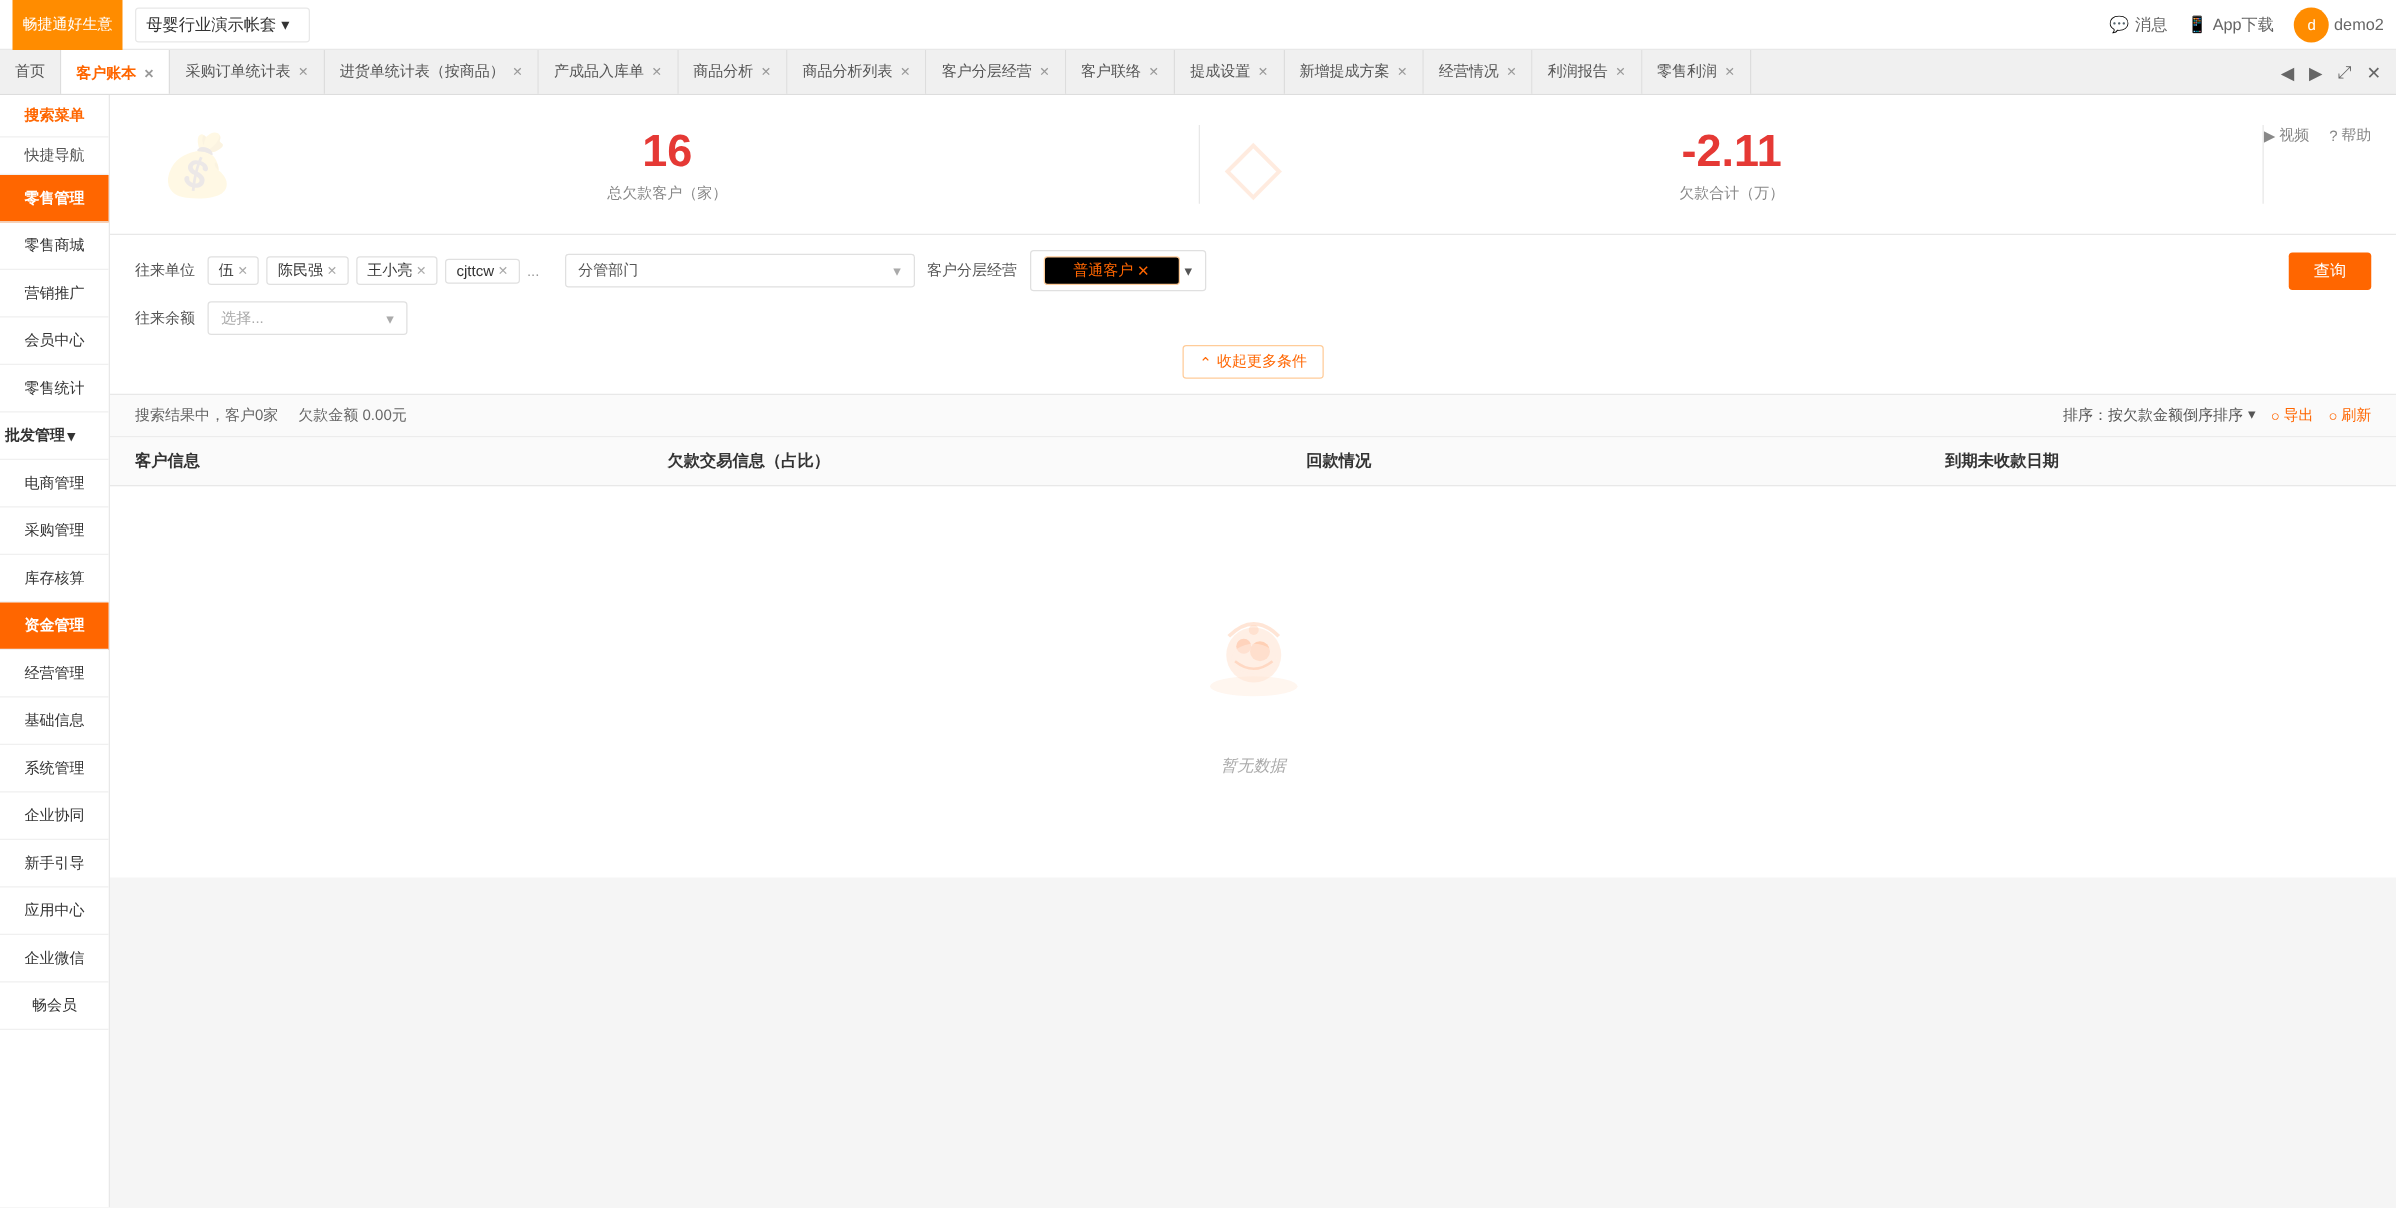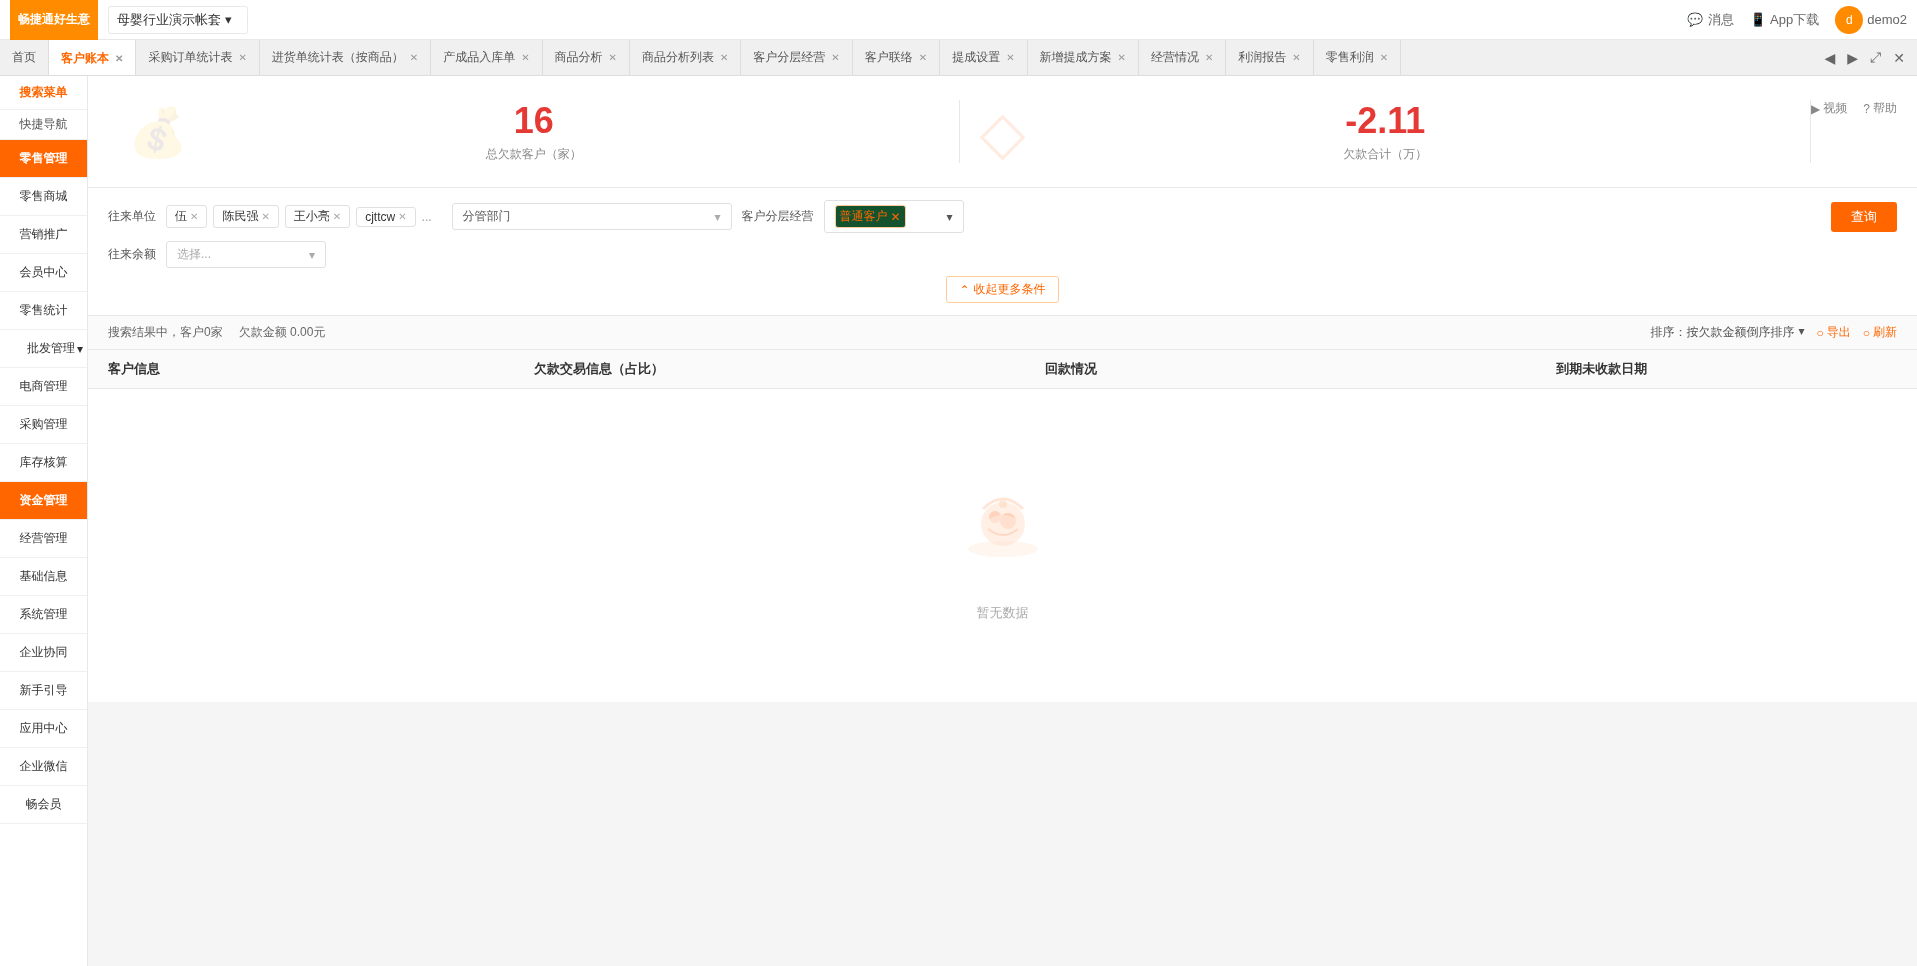--- a/index.html
+++ b/index.html
@@ -7,21 +7,21 @@
 
     
     .top-bar {
       display: flex; align-items: center; background: #fff; height: 40px;
       border-bottom: 1px solid #e8e8e8; padding: 0 10px; gap: 10px; flex-shrink: 0;
     }
     .logo-area {
       display: flex; align-items: center; gap: 6px; width: 88px;
       background: #ff8c00; height: 40px; justify-content: center; flex-shrink: 0;
     }
-    .logo-text { color: #fff; font-size: 12px; font-weight: bold; line-height: 1.2; text-align: center; }
+    .logo-text { color: #fff; font-size: 12px; font-weight: normal; line-height: 1.2; text-align: center; }
     .org-selector {
       display: flex; align-items: center; gap: 4px; font-size: 13px;
       color: #333; padding: 4px 8px; border: 1px solid #e8e8e8; border-radius: 3px;
       cursor: pointer; min-width: 140px;
     }
     .top-bar-right { margin-left: auto; display: flex; align-items: center; gap: 16px; }
     .top-bar-btn { display: flex; align-items: center; gap: 4px; font-size: 13px; color: #666; cursor: pointer; }
     .avatar { width: 28px; height: 28px; border-radius: 50%; background: #ff8c00; display: flex; align-items: center; justify-content: center; color: #fff; font-size: 12px; }
 
     
@@ -41,21 +41,21 @@
 
     
     .main-layout { display: flex; flex: 1; overflow: hidden; }
 
     
     .sidebar { width: 88px; background: #fff; border-right: 1px solid #e8e8e8; display: flex; flex-direction: column; flex-shrink: 0; overflow-y: auto; }
     .sidebar-search { padding: 8px; font-size: 12px; color: #ff6600; font-weight: bold; cursor: pointer; text-align: center; border-bottom: 1px solid #f0f0f0; }
     .sidebar-nav { padding: 6px; font-size: 12px; color: #555; cursor: pointer; text-align: center; border-bottom: 1px solid #f0f0f0; }
     .sidebar-item { padding: 10px 4px; font-size: 12px; color: #333; cursor: pointer; text-align: center; border-bottom: 1px solid #f0f0f0; }
     .sidebar-item.active { background: #ff6600; color: #fff; font-weight: bold; }
-    .sidebar-item-with-arrow { display: flex; align-items: center; justify-content: flex-end; gap: 2px; }
+    .sidebar-item-with-arrow { display: flex; align-items: center; justify-content: flex-start; gap: 2px; font-weight: bold; }
 
     
     .content-area { flex: 1; overflow: auto; background: #f5f5f5; }
 
     
     .stats-row {
       display: flex; background: #fff; padding: 16px 20px; gap: 0;
       border-bottom: 1px solid #e8e8e8; align-items: center; position: relative;
     }
     .stat-block { flex: 1; display: flex; flex-direction: column; align-items: center; justify-content: center; padding: 8px 20px; position: relative; }
@@ -87,22 +87,22 @@
     }
     .filter-select-wide { min-width: 280px; }
     .filter-select .arrow { margin-left: auto; color: #aaa; }
     .filter-dots { color: #aaa; font-size: 14px; cursor: pointer; margin-left: 4px; }
     .filter-category-select {
       display: flex; align-items: center; gap: 4px; padding: 4px 10px;
       border: 1px solid #e0e0e0; border-radius: 3px; font-size: 12px; color: #555;
       cursor: pointer; min-width: 140px; background: #fff;
     }
     .selected-tag {
-      display: flex; align-items: center; gap: 3px; padding: 2px 4px;
-      background: #14532d; border: 1px solid #ffcc99; border-radius: 3px;
+      display: flex; align-items: center; gap: 3px; padding: 2px 23px;
+      background: #000000; border: 1px solid #ffcc99; border-radius: 3px;
       font-size: 12px; color: #ff6600;
     }
     .collapse-btn {
       display: flex; align-items: center; gap: 4px; font-size: 12px; color: #ff6600;
       cursor: pointer; padding: 4px 12px; border: 1px solid #ffcc99; border-radius: 3px;
       background: #fff; margin: 0 auto;
     }
     .query-btn {
       background: #ff6600; color: #fff; border: none; border-radius: 3px;
       padding: 6px 20px; font-size: 13px; cursor: pointer; margin-left: auto;
@@ -119,21 +119,21 @@
 
     
     .table-area { background: #fff; }
     .table-header { display: flex; padding: 10px 20px; border-bottom: 1px solid #e8e8e8; font-size: 13px; font-weight: bold; color: #333; background: #fafafa; }
     .col-customer { flex: 2.5; }
     .col-debt { flex: 3; }
     .col-repayment { flex: 3; }
     .col-date { flex: 2; }
 
     
-    .empty-state { display: flex; flex-direction: column; align-items: center; justify-content: center; padding: 80px 20px; }
+    .empty-state { display: flex; flex-direction: column; align-items: center; justify-content: center; padding: 80px 20px; font-style: italic; }
     .empty-icon { font-size: 80px; margin-bottom: 16px; opacity: 0.5; }
     .empty-text { font-size: 13px; color: #aaa; }
   </style>
 </head>
 <body>
 
 <div class="top-bar">
   <div class="logo-area">
     <div class="logo-text">畅捷通好生意</div>
   </div>

